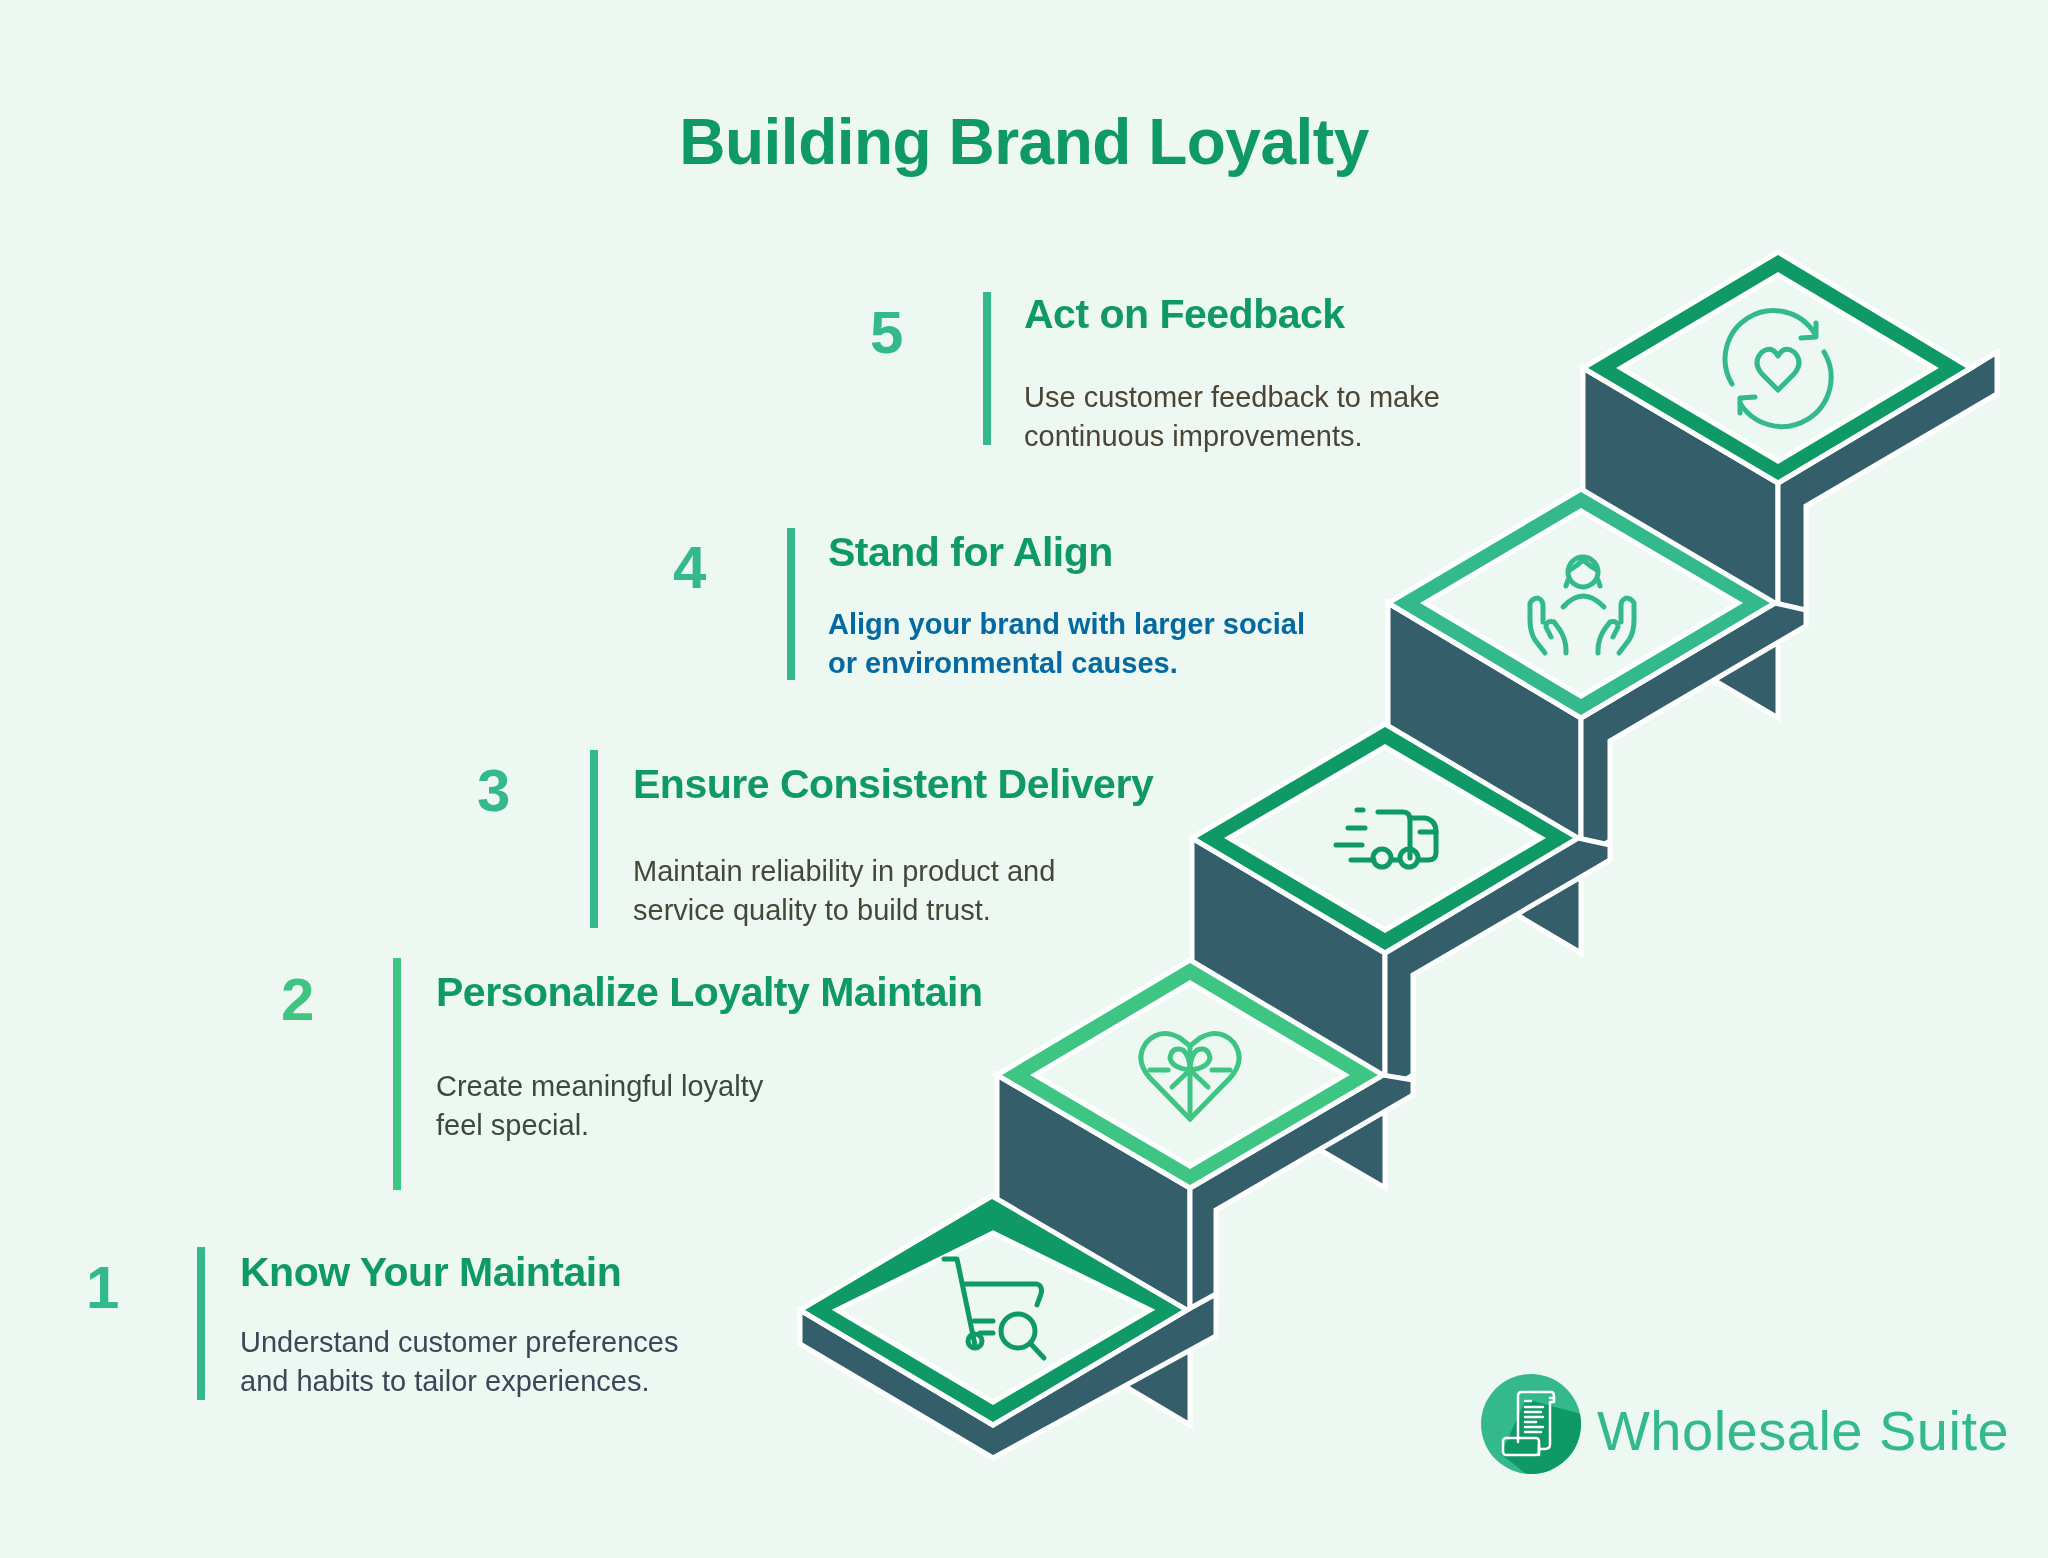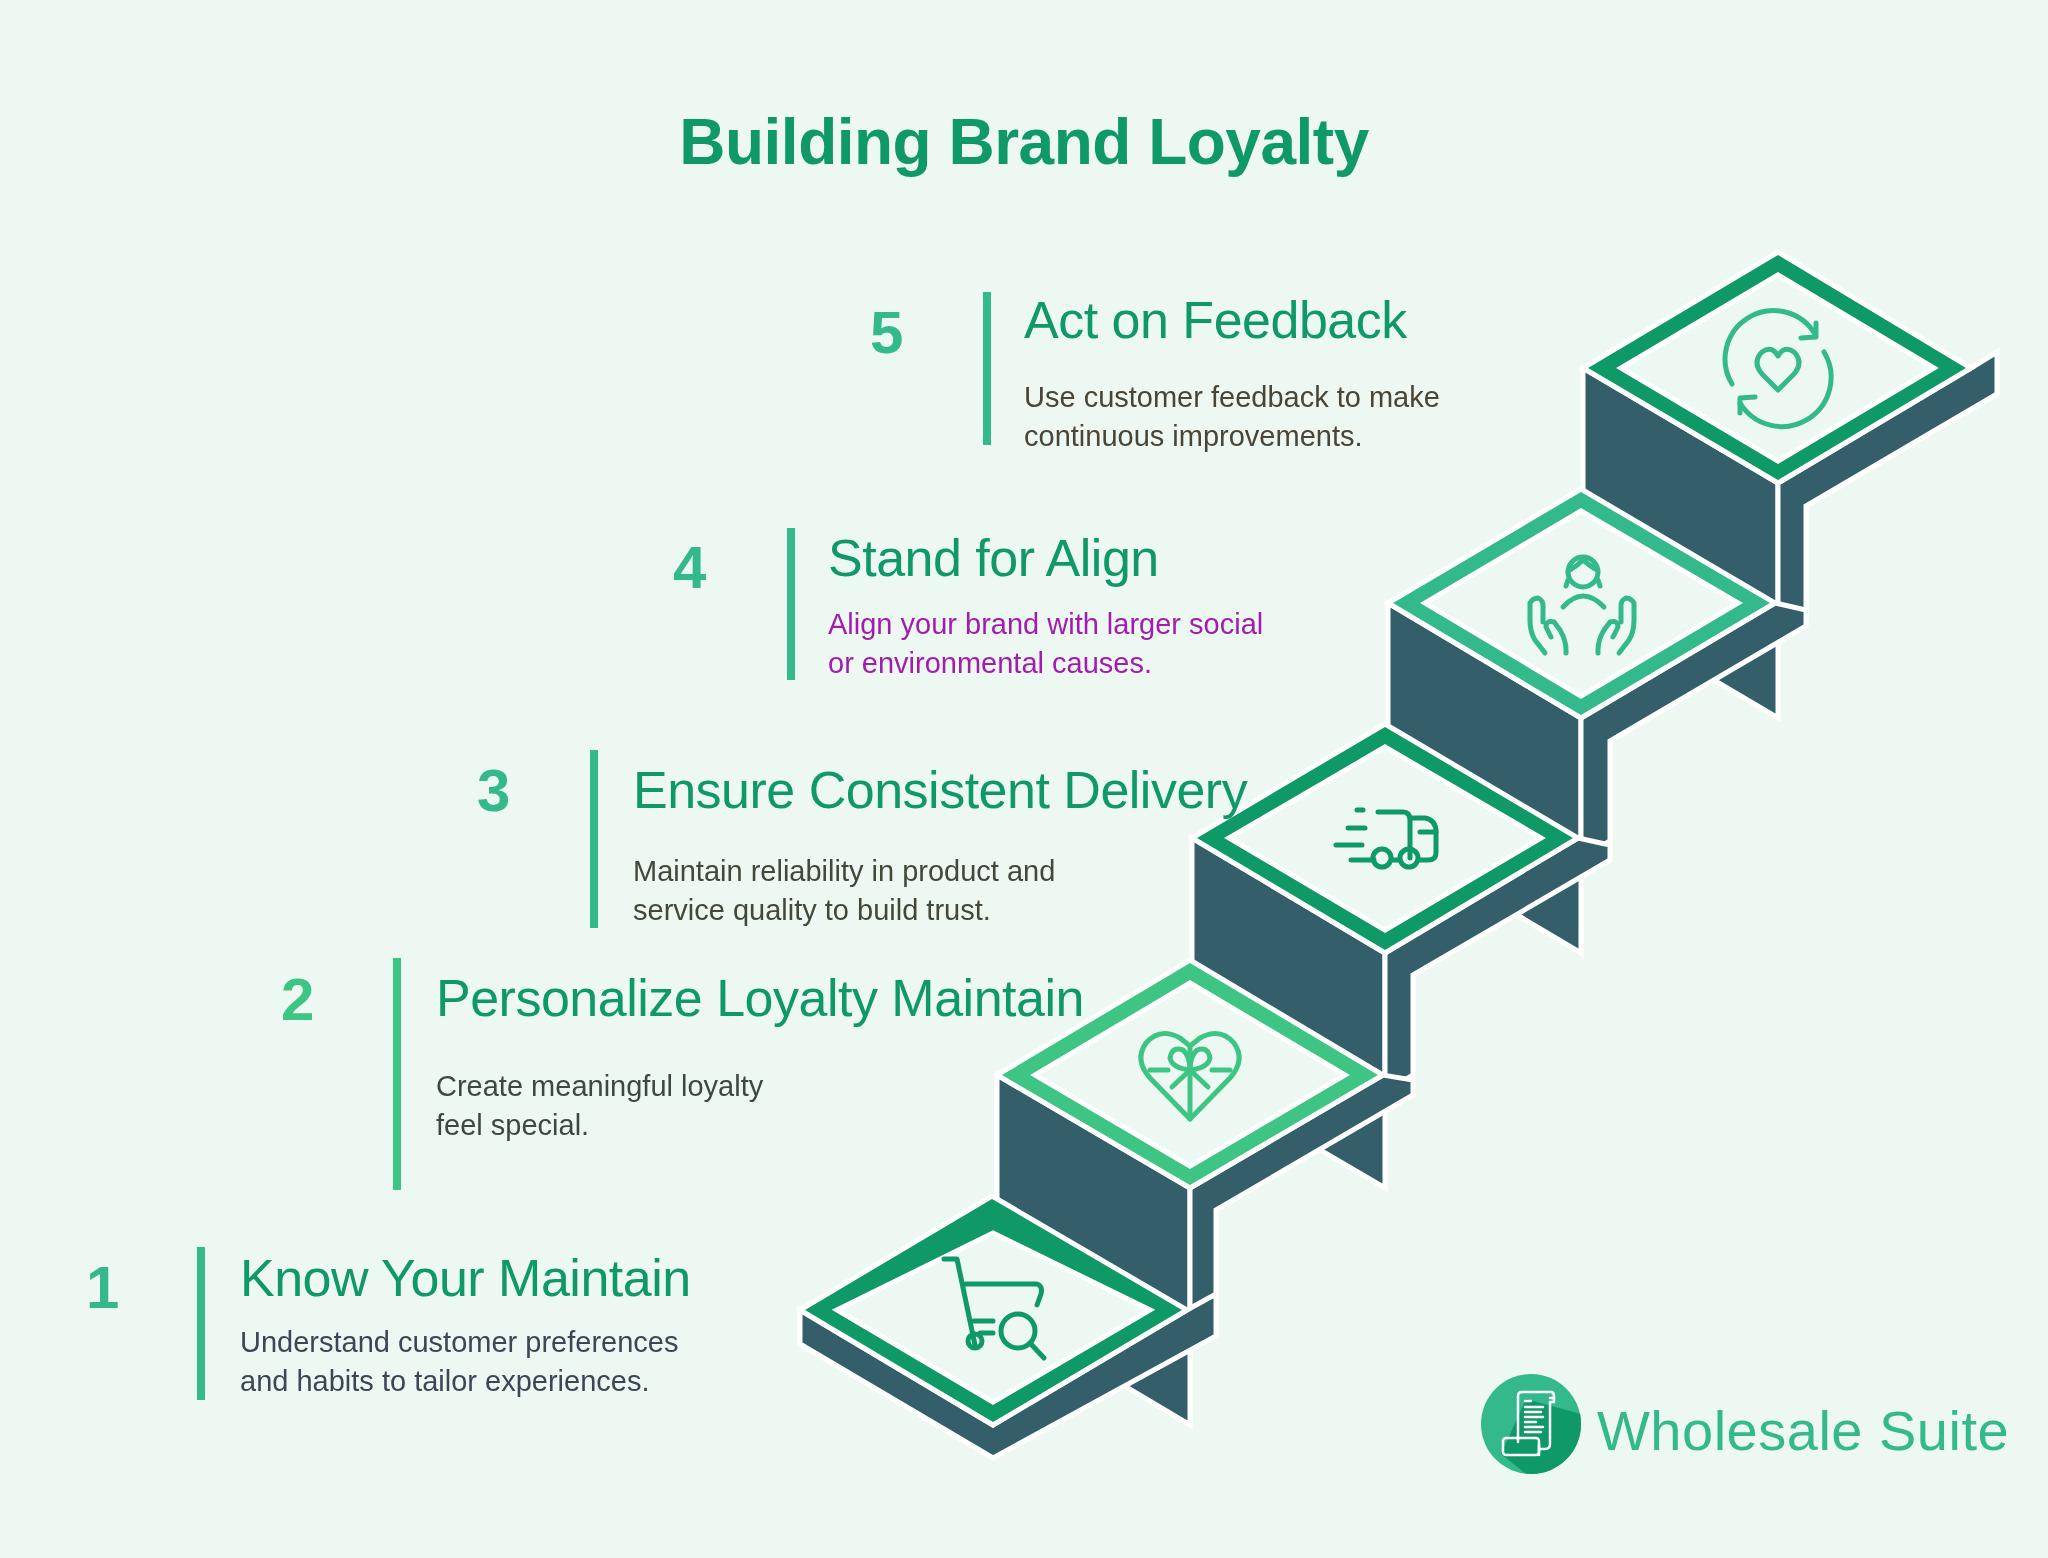--- a/index.html
+++ b/index.html
@@ -4,21 +4,21 @@
 <style>
   html, body { margin:0; padding:0; }
   body { width:2048px; height:1558px; background:#edf8f3; position:relative; overflow:hidden;
          font-family:"Liberation Sans", "DejaVu Sans", sans-serif; }
   .title { position:absolute; left:0; width:2048px; top:105px; text-align:center;
            font-size:64px; font-weight:bold; color:#0e9966; letter-spacing:-0.5px; margin:0; }
   svg.stairs { position:absolute; left:0; top:0; }
   .step { position:absolute; }
   .step .num { position:absolute; font-size:60px; font-weight:bold; color:#34b98d; line-height:1; }
   .step .bar { position:absolute; width:8px; background:#34b98d; }
-  .step .stitle { position:absolute; font-size:52px; font-weight:normal; color:#0e9966; white-space:nowrap; line-height:1.1; letter-spacing:-0.5px; }
+  .step .stitle { position:absolute; font-size:41px; font-weight:bold; color:#0e9966; white-space:nowrap; line-height:1.1; letter-spacing:-0.5px; }
   .step .desc { position:absolute; font-size:29px; color:#3d4a4a; line-height:39px; white-space:nowrap; }
   .logo { position:absolute; left:1481px; top:1374px; width:100px; height:100px; border-radius:50%;
           background:#34b98d; overflow:hidden; }
   .logo-text { position:absolute; left:1597px; top:1398px; font-size:56px; color:#34b98d; letter-spacing:0.5px; white-space:nowrap; }
 </style>
 </head>
 <body>
 
 <h1 class="title">Building Brand Loyalty</h1>
 
@@ -134,21 +134,21 @@
   <div class="desc" style="left:633px; top:852px; color:#434838;">
     <div>Maintain reliability in product and</div>
     <div>service quality to build trust.</div>
   </div>
 </div>
 
 <div class="step">
   <div class="num" style="left:673px; top:538px;">4</div>
   <div class="bar" style="left:787px; top:528px; height:152px;"></div>
   <div class="stitle" style="left:828px; top:530px;">Stand for Align</div>
-  <div class="desc" style="left:828px; top:605px; color:#a21caf;">
+  <div class="desc" style="left:828px; top:605px; color:#0369a1;font-weight:bold;">
     <div>Align your brand with larger social</div>
     <div>or environmental causes.</div>
   </div>
 </div>
 
 <div class="step">
   <div class="num" style="left:870px; top:303px;">5</div>
   <div class="bar" style="left:983px; top:292px; height:153px;"></div>
   <div class="stitle" style="left:1024px; top:292px;">Act on Feedback</div>
   <div class="desc" style="left:1024px; top:370px; color:#4a4535;margin-top:8px;">

